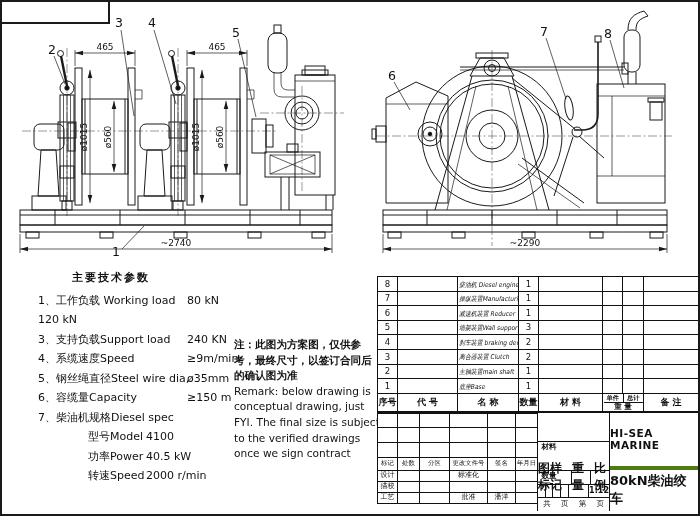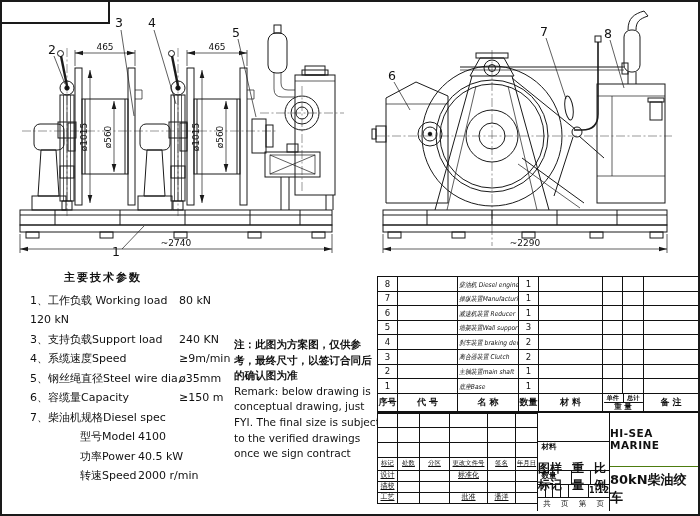--- a/index.html
+++ b/index.html
@@ -11,21 +11,21 @@
   #front-view{left:6px;top:4px;}
   #side-view{left:370px;top:4px;}
   .ln{fill:none;stroke:#1a1a1a;stroke-width:1;}
   .lw{fill:none;stroke:#1a1a1a;stroke-width:0.7;}
   .cl{fill:none;stroke:#555;stroke-width:0.6;stroke-dasharray:9 2.5 2 2.5;}
   .dim{fill:none;stroke:#1a1a1a;stroke-width:0.7;}
   .dt{font:9px "DejaVu Sans",sans-serif;fill:#111;}
   .co{font:12.5px "DejaVu Sans",sans-serif;fill:#111;}
 
   
-  .tech-params{position:absolute;left:28px;top:266px;width:216px;font-size:11px;line-height:19.5px;}
+  .tech-params{position:absolute;left:36px;top:266px;width:216px;font-size:11px;line-height:19.5px;}
   .tp-title{font-weight:bold;margin-left:34px;margin-bottom:3px;letter-spacing:2px;}
   .tp-row{display:flex;white-space:nowrap;}
   .tp-label{width:149px;flex:none;}
   .tp-sub{display:flex;margin-left:50px;white-space:nowrap;}
   .tp-sub .tp-label{width:58px;}
 
   
   .note{position:absolute;left:232px;top:321px;width:148px;font-size:10.6px;line-height:15.6px;}
   .note-cn{font-weight:bold;margin-top:14px;}
 
@@ -38,21 +38,21 @@
   .pt td.nm span{display:inline-block;font-size:6.6px;transform:scaleX(.9);transform-origin:0 50%;white-space:nowrap;}
   .pt tr.hd td{font-size:9px;height:17px;font-weight:bold;}
   .wtcell{padding:0 !important;border-radius:9px;}
   .wt{display:flex;flex-direction:column;height:100%;font-weight:bold;}
   .wt-top{display:flex;border-bottom:1px solid #111;font-size:6.3px;flex:1;}
   .wt-top span{flex:1;display:flex;align-items:center;justify-content:center;}
   .wt-top span:first-child{border-right:1px solid #111;}
   .wt-bot{flex:1;display:flex;align-items:center;justify-content:center;font-size:7.5px;}
 
   .tb{display:flex;width:321px;height:99px;box-sizing:border-box;border-top:1px solid #111;}
-  .tb-left{width:160px;flex:none;text-decoration:underline;}
+  .tb-left{width:160px;flex:none;}
   table.rev{border-collapse:collapse;table-layout:fixed;width:160px;}
   .rev td{border:1px solid #111;padding:0;text-align:center;font-size:6.4px;line-height:1;overflow:hidden;white-space:nowrap;}
   .rev tr.e td{height:13.6px;}
   .rev tr.h td{height:12px;}
   .rev tr.r td{height:10px;font-size:7px;}
   .tb-mid{width:72px;flex:none;border-left:1px solid #111;box-sizing:border-box;}
   .m-row{display:flex;box-sizing:border-box;border-bottom:1px solid #111;}
   .m-lab{width:22px;flex:none;border-right:1px solid #111;display:flex;align-items:center;justify-content:center;font-size:7.5px;font-weight:bold;margin-top:34px;}
   .m-val{flex:1;}
   .m-h{height:29px;}
@@ -60,21 +60,21 @@
   .m-s div{display:flex;align-items:center;justify-content:center;box-sizing:border-box;}
   .m-s .a{width:34px;border-right:1px solid #111;}
   .m-s .b{width:19px;border-right:1px solid #111;}
   .m-s .c{flex:1;text-align:center;}
   .m-t{height:13px;font-size:8px;}
   .m-t .t1{width:8px;border-right:1px solid #111;}
   .m-t .t5{flex:1;font-weight:bold;}
   .m-p{height:12px;display:flex;align-items:center;justify-content:space-around;font-size:7.5px;border-bottom:none !important;}
   .tb-right{flex:1;border-left:1px solid #111;display:flex;flex-direction:column;box-sizing:border-box;}
   .r-company{height:53px;display:flex;align-items:center;justify-content:center;
-             font-size:10.5px;font-weight:bold;border-bottom:1px solid #4d7c0f;letter-spacing:.5px;}
+             font-size:10.5px;font-weight:bold;border-bottom:4px solid #4d7c0f;letter-spacing:.5px;}
   .r-product{flex:1;display:flex;align-items:center;justify-content:center;font-size:13px;font-weight:bold;}
 </style>
 </head>
 <body>
 
 <div class="sheet">
   <div class="corner-box"></div>
 
   <svg id="front-view" class="view" width="360" height="256" viewBox="0 0 360 256">
     <defs>

